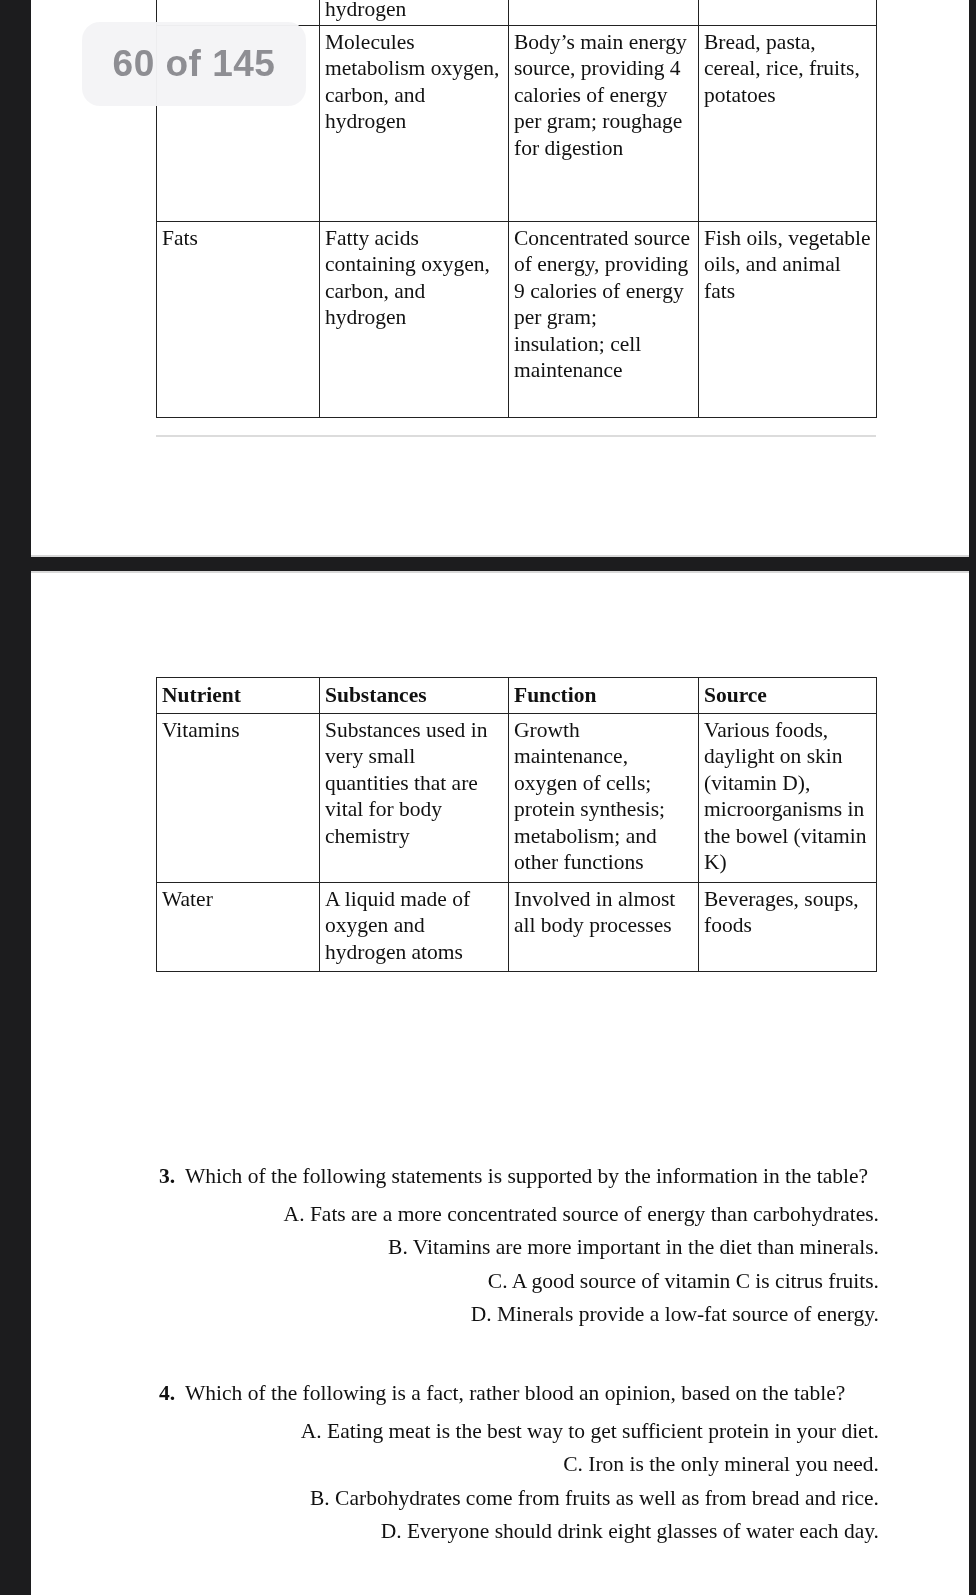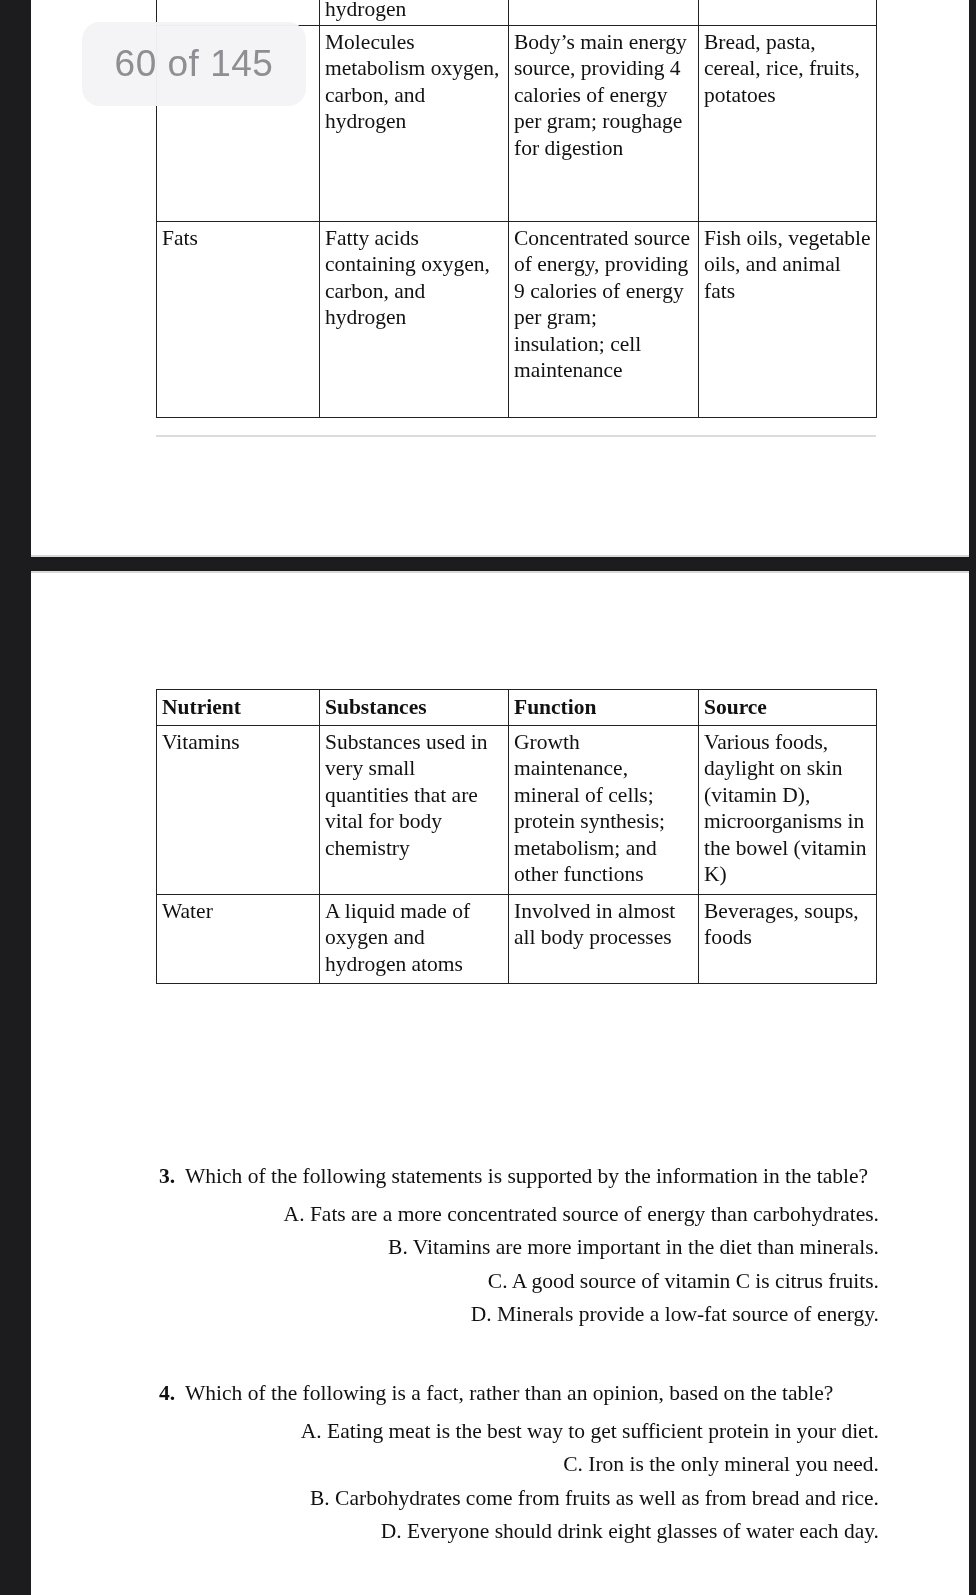--- a/index.html
+++ b/index.html
@@ -22,25 +22,25 @@
     border: 1.6px solid #222; vertical-align: top; text-align: left;
     padding: 3px 5px 2px 5px; font-weight: normal;
   }
   table.nut th { font-weight: bold; padding-top: 4px; padding-bottom: 4px; }
   col.c1 { width: 163px; } col.c2 { width: 189px; } col.c3 { width: 190px; } col.c4 { width: 178px; }
   .t1 { top: -8px; }
   .sep { position: absolute; left: 125px; width: 720px; top: 435px; height: 0; border-top: 2px solid #dcdcdc; }
   .counter {
     position: absolute; left: 51px; top: 22px; width: 224px; height: 84px;
     background: rgba(244,244,246,0.97); border-radius: 18px;
-    font-family: "Liberation Sans", sans-serif; font-weight: normal;
+    font-family: "Liberation Sans", sans-serif; font-weight: bold;
     color: #8e8e93; font-size: 37px; display: flex; align-items: center; justify-content: center;
     letter-spacing: 0.5px;
   }
-  .t2 { top: 116px; }
+  .t2 { top: 104px; }
   .qs { position: absolute; left: 128px; width: 720px; font-size: 21.5px; line-height: 26.5px; }
   .q { display: flex; }
   .qnum { font-weight: bold; width: 26px; flex: none; }
   .qtext { flex: 1; }
   .opts { margin-left: 30px; margin-top: 11px; text-align: right; }
   .opt { line-height: 26px; margin-bottom: 7.5px; }
   .q3 { top: 590px; }
   .q4 { top: 807px; }
 </style>
 </head>
@@ -90,21 +90,21 @@
     <tbody>
         <tr>
       <th>Nutrient</th>
       <th>Substances</th>
       <th>Function</th>
       <th>Source</th>
     </tr>
     <tr style="height:169px">
       <td>Vitamins</td>
       <td>Substances used in very small quantities that are vital for body chemistry</td>
-      <td>Growth maintenance, mineral of cells; protein synthesis; metabolism; and other functions</td>
+      <td>Growth maintenance, oxygen of cells; protein synthesis; metabolism; and other functions</td>
       <td>Various foods, daylight on skin (vitamin D), microorganisms in the bowel (vitamin K)</td>
     </tr>
     <tr style="height:89px">
       <td>Water</td>
       <td>A liquid made of oxygen and hydrogen atoms</td>
       <td>Involved in almost all body processes</td>
       <td>Beverages, soups, foods</td>
     </tr>
   </tbody>
     </table>
@@ -118,21 +118,21 @@
       <div class="opt">A. Fats are a more concentrated source of energy than carbohydrates.</div>
       <div class="opt">B. Vitamins are more important in the diet than minerals.</div>
       <div class="opt">C. A good source of vitamin C is citrus fruits.</div>
       <div class="opt">D. Minerals provide a low-fat source of energy.</div>
     </div>
   </div>
 
   <div class="qs q4">
     <div class="q">
       <span class="qnum">4.</span>
-      <span class="qtext">Which of the following is a fact, rather than an opinion, based on the table?</span>
+      <span class="qtext">Which of the following is a fact, rather blood an opinion, based on the table?</span>
     </div>
     <div class="opts">
       <div class="opt">A. Eating meat is the best way to get sufficient protein in your diet.</div>
       <div class="opt">C. Iron is the only mineral you need.</div>
       <div class="opt">B. Carbohydrates come from fruits as well as from bread and rice.</div>
       <div class="opt">D. Everyone should drink eight glasses of water each day.</div>
     </div>
   </div>
 </div>
 

